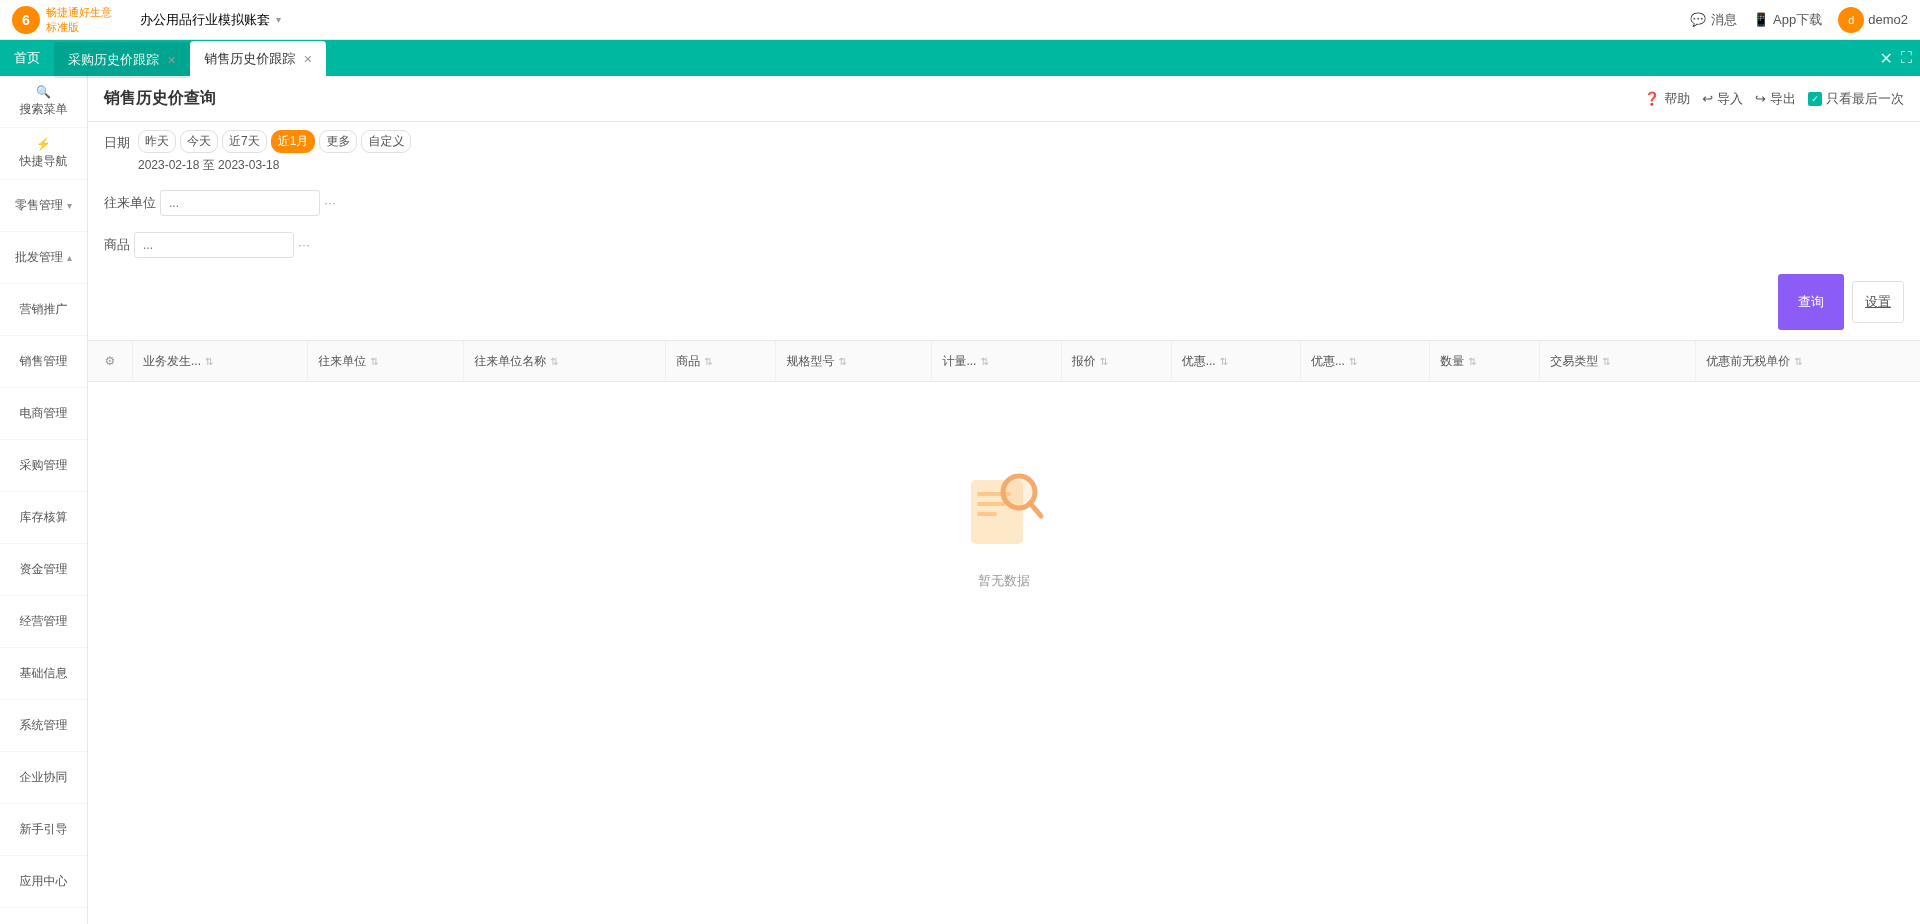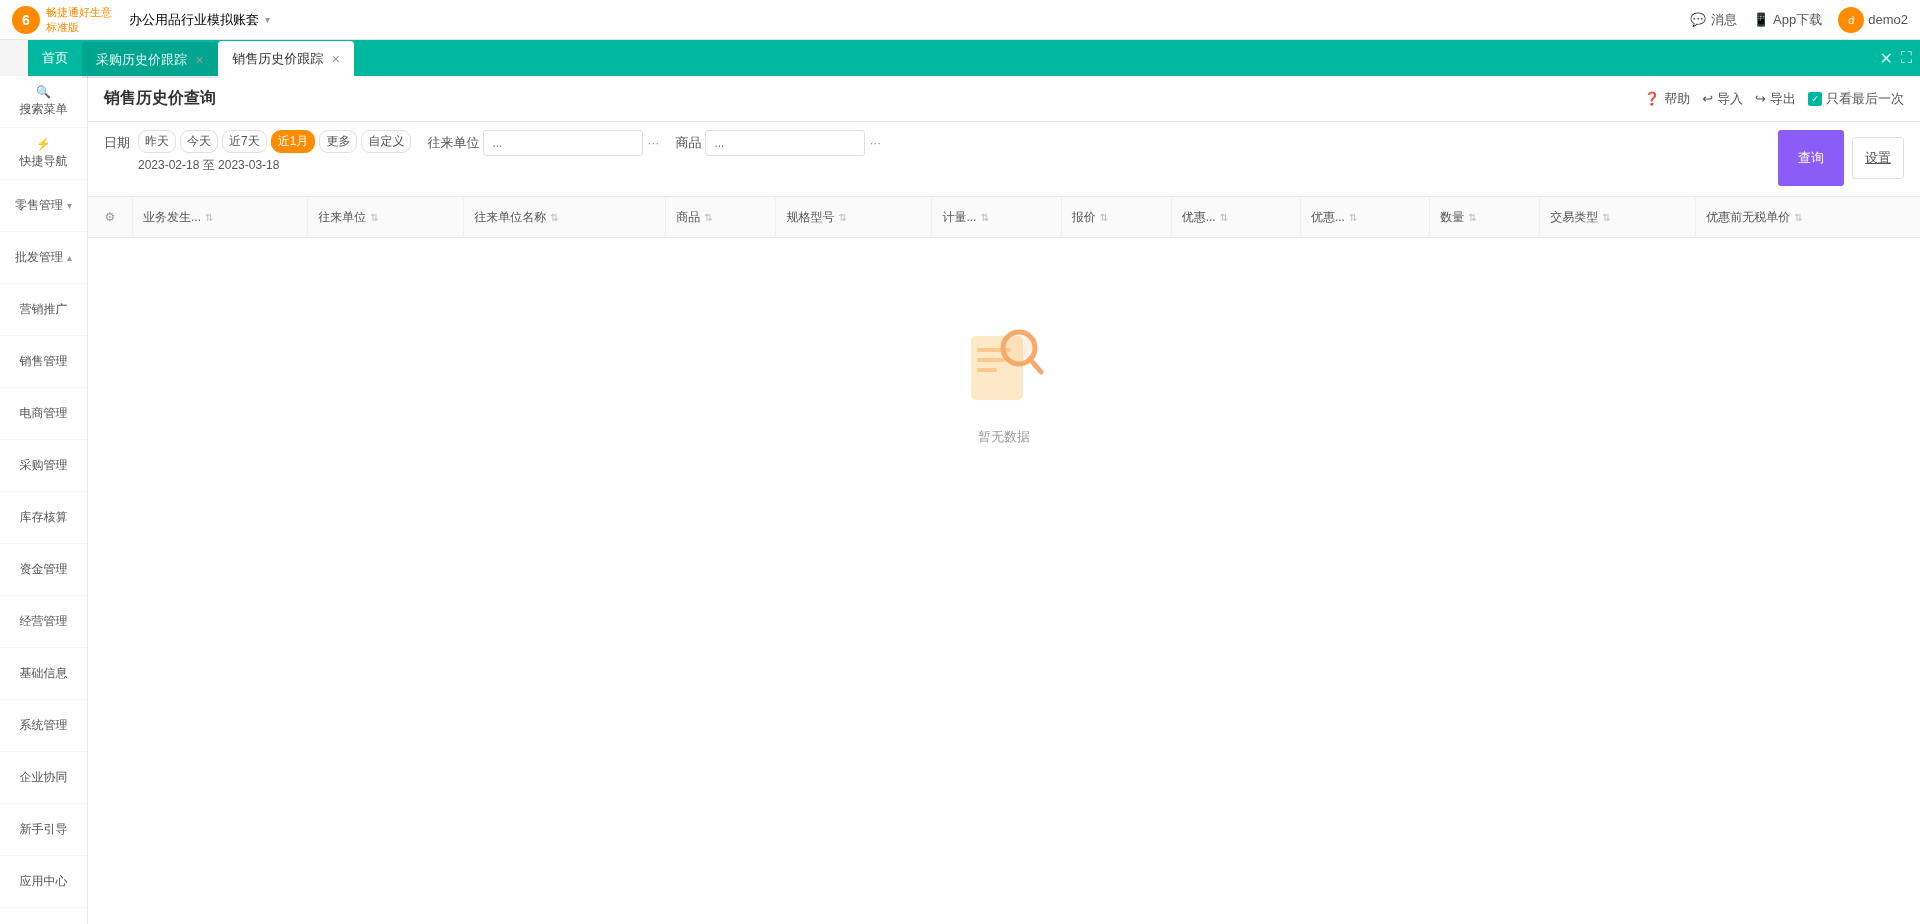--- a/index.html
+++ b/index.html
@@ -4,28 +4,28 @@
   <style>
     * { margin: 0; padding: 0; box-sizing: border-box; }
     body { font-family: "Microsoft YaHei", "PingFang SC", Arial, sans-serif; font-size: 13px; background: #f5f5f5; display: flex; flex-direction: column; height: 924px; overflow: hidden; }
 
     
     .top-bar { height: 40px; background: #fff; display: flex; align-items: center; justify-content: space-between; padding: 0 12px; border-bottom: 1px solid #e8e8e8; flex-shrink: 0; }
     .top-bar-left { display: flex; align-items: center; gap: 8px; }
     .logo-area { display: flex; align-items: center; gap: 6px; }
     .logo-icon { width: 28px; height: 28px; background: #ff8c00; border-radius: 50%; display: flex; align-items: center; justify-content: center; color: white; font-size: 14px; font-weight: bold; }
     .logo-text { font-size: 11px; color: #ff8c00; line-height: 1.3; }
-    .top-bar-center { display: flex; align-items: center; gap: 6px; flex: 1; margin: 0 17px; }
+    .top-bar-center { display: flex; align-items: center; gap: 6px; flex: 1; margin: 0 28px; }
     .chevron-icon { color: #999; font-size: 10px; }
     .top-bar-right { display: flex; align-items: center; gap: 16px; color: #555; font-size: 13px; }
     .top-right-item { display: flex; align-items: center; gap: 4px; cursor: pointer; }
     .avatar { width: 26px; height: 26px; border-radius: 50%; background: #ff8c00; display: flex; align-items: center; justify-content: center; color: white; font-size: 11px; }
 
     
-    .tab-bar { height: 36px; background: #00b8a0; display: flex; align-items: center; padding: 0 0; flex-shrink: 0; margin-left: 28px; }
+    .tab-bar { height: 36px; background: #00b8a0; display: flex; align-items: center; padding: 0 0; flex-shrink: 0; }
     .tab { height: 36px; display: flex; align-items: center; padding: 0 14px; cursor: pointer; font-size: 13px; color: rgba(255,255,255,0.85); gap: 6px; position: relative; }
     .tab.home { background: transparent; color: white; font-weight: 500; }
     .tab.active { background: #fff; color: #333; border-radius: 4px 4px 0 0; margin-top: 2px; }
     .tab.inactive { background: rgba(0,0,0,0.1); color: rgba(255,255,255,0.9); margin-top: 4px; border-radius: 4px 4px 0 0; }
     .tab-close { font-size: 11px; color: #999; cursor: pointer; margin-left: 2px; }
     .tab-bar-actions { margin-left: auto; display: flex; align-items: center; padding-right: 8px; gap: 8px; }
     .tab-bar-action { color: rgba(255,255,255,0.8); cursor: pointer; font-size: 16px; }
 
     
     .main-layout { display: flex; flex: 1; overflow: hidden; }
@@ -42,21 +42,21 @@
     
     .page-header { background: #fff; padding: 12px 16px 8px; border-bottom: 1px solid #e8e8e8; flex-shrink: 0; }
     .page-header-top { display: flex; align-items: center; justify-content: space-between; margin-bottom: 4px; }
     .page-title { font-size: 16px; font-weight: 600; color: #333; }
     .page-actions { display: flex; align-items: center; gap: 12px; font-size: 13px; color: #555; }
     .page-action-item { display: flex; align-items: center; gap: 4px; cursor: pointer; }
     .checkbox-area { display: flex; align-items: center; gap: 4px; }
     .checkbox { width: 14px; height: 14px; background: #00b8a0; border-radius: 2px; display: flex; align-items: center; justify-content: center; color: white; font-size: 9px; }
 
     
-    .filter-bar { background: #fff; padding: 8px 16px 10px; border-bottom: 1px solid #e8e8e8; flex-shrink: 0; display: flex; align-items: flex-start; gap: 16px; flex-wrap: wrap; }
+    .filter-bar { background: #fff; padding: 8px 16px 10px; border-bottom: 1px solid #e8e8e8; flex-shrink: 0; display: flex; align-items: flex-start; gap: 16px; flex-wrap: wrap; flex-direction: column; }
     .filter-group { display: flex; align-items: flex-start; gap: 8px; }
     .filter-label { color: #555; font-size: 13px; padding-top: 4px; white-space: nowrap; }
     .filter-date-btns { display: flex; flex-direction: column; gap: 4px; }
     .date-btn-row { display: flex; align-items: center; gap: 4px; }
     .date-btn { padding: 2px 6px; border: 1px solid #e0e0e0; border-radius: 9px; background: #fff; cursor: pointer; font-size: 12px; color: #555; }
     .date-btn.active { background: #ff8c00; color: #fff; border-color: #ff8c00; border-radius: 10px; }
     .date-range { font-size: 12px; color: #555; }
     .filter-input-group { display: flex; align-items: center; gap: 4px; }
     .filter-input-label { color: #555; font-size: 13px; white-space: nowrap; }
     .filter-input { border: 1px solid #e0e0e0; border-radius: 3px; padding: 3px 8px; font-size: 12px; color: #333; width: 160px; height: 26px; }

